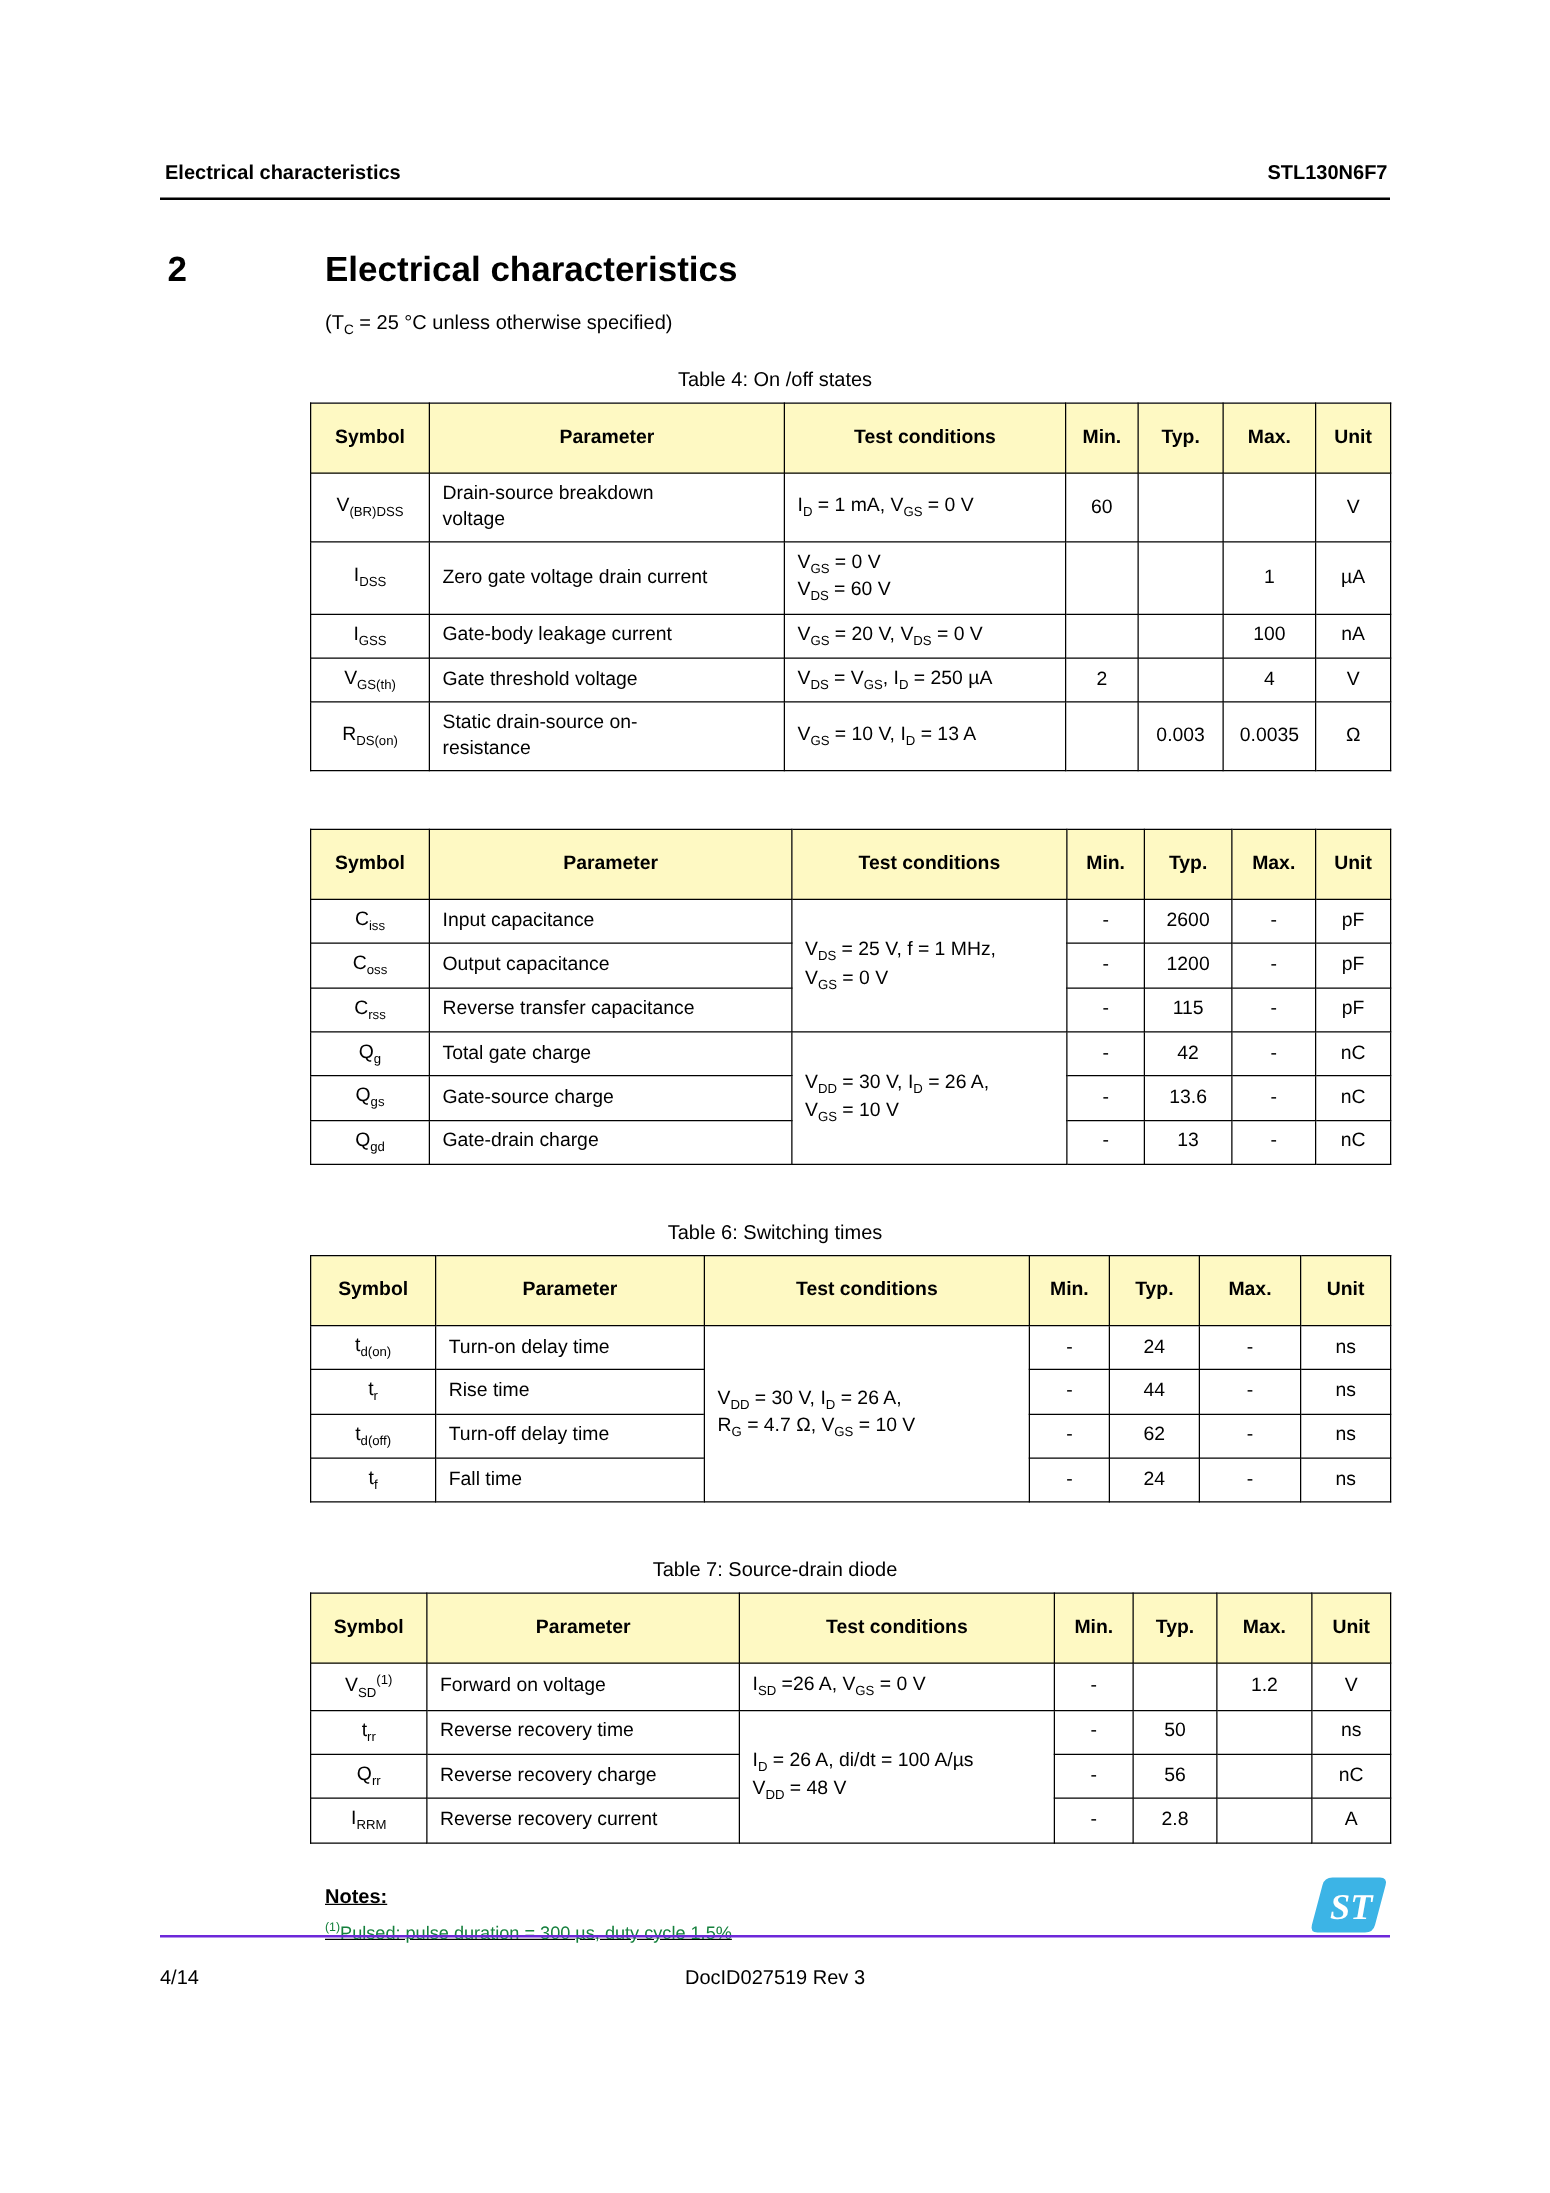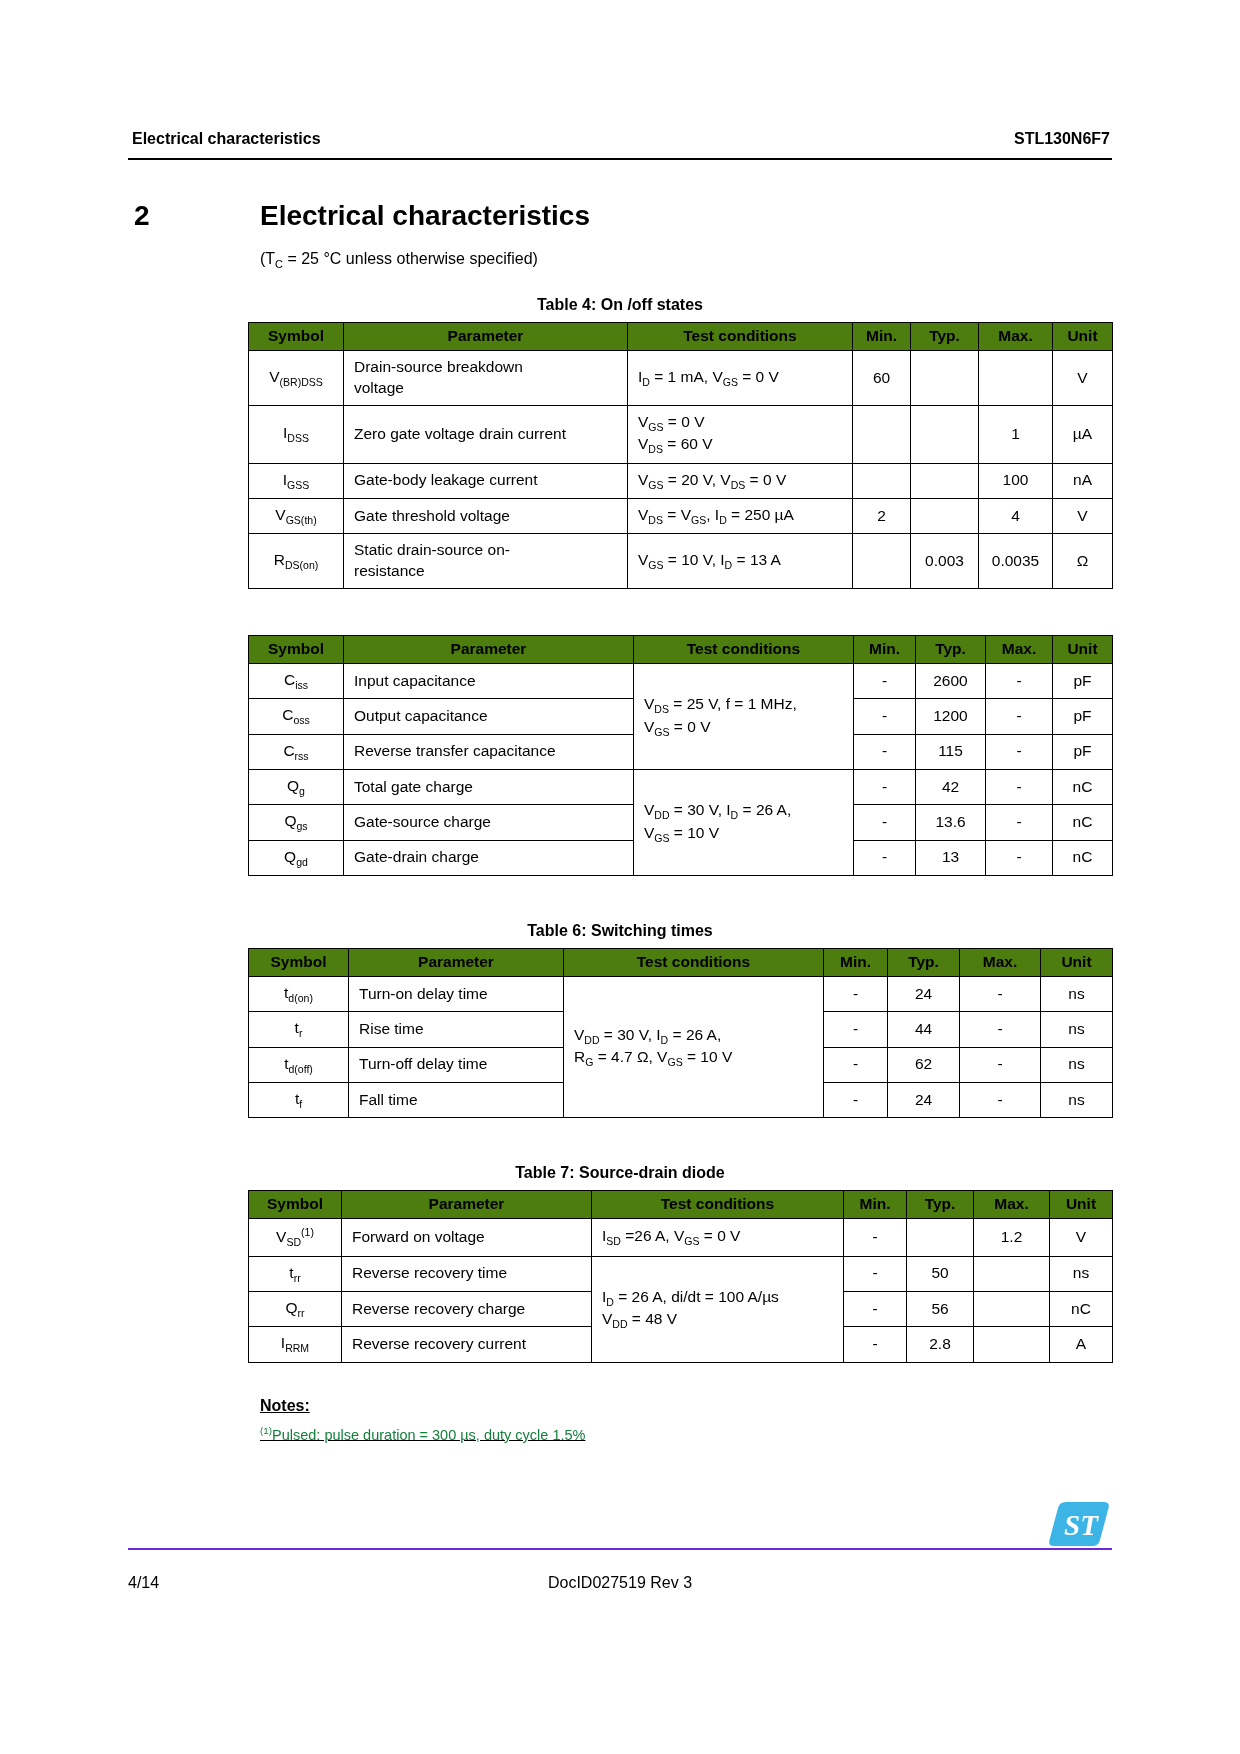--- a/index.html
+++ b/index.html
@@ -17,28 +17,28 @@
   }
 
   .sec-heading { display:flex; align-items:baseline; margin-top:40px; padding-left:6px; }
   .sec-num { width:126px; font-size:28px; font-weight:bold; }
   .sec-title { font-size:28px; font-weight:bold; }
   .subtitle { margin:18px 0 0 132px; font-size:16px; }
 
   .tables { margin-left:120px; width:864px; }
   .tbl-wrap { margin-top:46px; }
   .tbl-wrap.first { margin-top:26px; }
-  .tbl-title { width:984px; margin-left:-120px; text-align:center; font-weight:bold; font-size:16px; margin-bottom:8px; }
+  .tbl-title { width:984px; margin-left:-120px; text-align:center; font-weight:normal; font-size:16px; margin-bottom:8px; }
 
   table.spec-table { border-collapse:collapse; table-layout:fixed; width:864px; font-size:15.5px; }
   .spec-table th, .spec-table td {
     border:1.5px solid #000; padding:6px 10px;
     text-align:center; vertical-align:middle; line-height:1.35;
   }
-  .spec-table th { background:#4d7c0f; font-weight:bold; padding:3px 4px; }
+  .spec-table th { background:#fef9c3; font-weight:bold; padding:17px 4px; }
   .spec-table td.al { text-align:left; }
   sub { font-size:0.68em; }
   sup { font-size:0.68em; }
 
   .notes { margin:34px 0 0 132px;text-decoration:underline; }
   .notes-label { font-weight:bold; font-size:16px; }
   .note-item { margin-top:10px; color:#15803d; font-size:14.5px; }
 
   .doc-footer { position:absolute; left:128px; top:1548px; width:984px; border-top:2px solid #6d28d9; }
   .footer-row { position:relative; display:flex; justify-content:flex-start; padding-top:24px; font-size:16px; }

